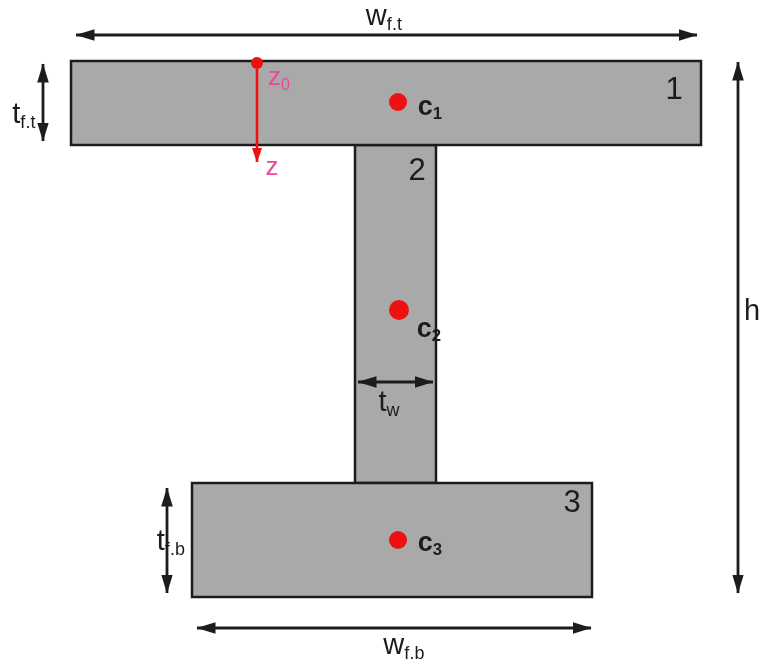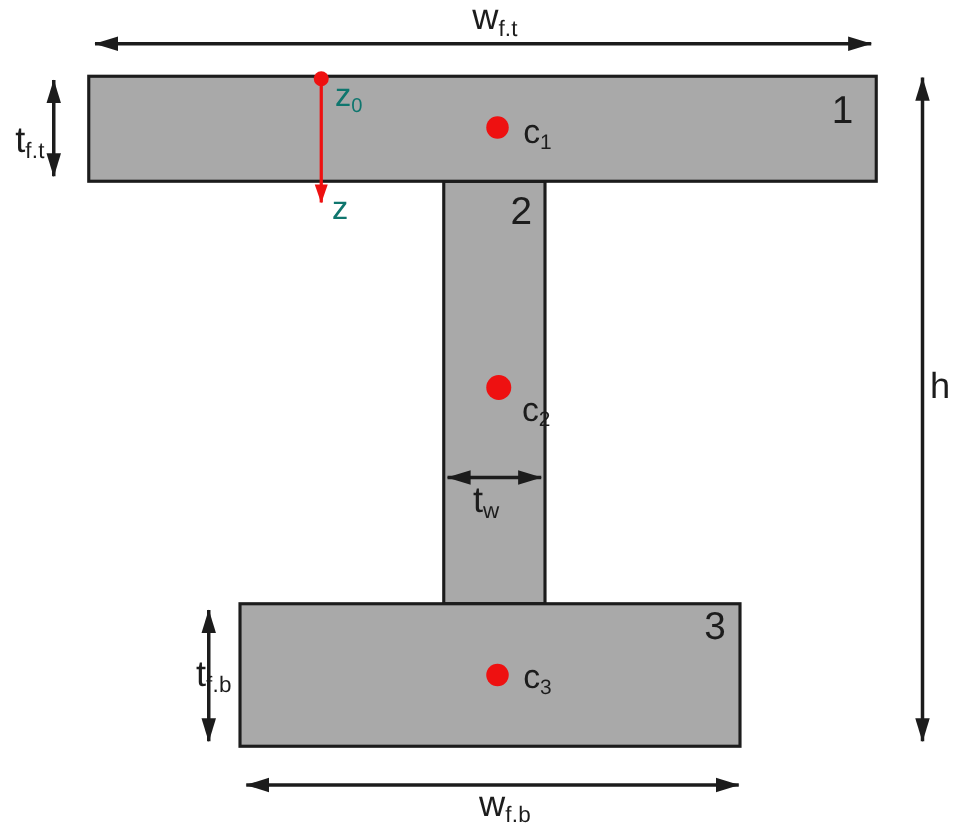--- a/index.html
+++ b/index.html
@@ -28,23 +28,23 @@
     line-height: 1;
     white-space: nowrap;
     user-select: none;
   }
   .lbl sub {
     font-size: 0.62em;
     line-height: 0;
     vertical-align: -0.28em;
     letter-spacing: 0.01em;
   }
-  .lbl.red { color: #0f766e; }
+  .lbl.red { color: #ec4899; }
   .lbl.part-number { font-size: 31px; }
-  .lbl.centroid-label { font-size: 27px; }
+  .lbl.centroid-label { font-size: 27px; font-weight: bold; }
   .lbl.axis-label { font-size: 26px; }
 </style>
 </head>
 <body>
 
 <div id="stage">
 
   <svg id="draw-layer" width="768" height="662" viewBox="0 0 768 662">
     <defs>
       <marker id="arrow-black" markerUnits="userSpaceOnUse" markerWidth="20" markerHeight="14" refX="18.5" refY="7" orient="auto-start-reverse">
@@ -67,21 +67,21 @@
     <line x1="197" y1="628" x2="591" y2="628" stroke="#1c1c1c" stroke-width="2.8" marker-start="url(#arrow-black)" marker-end="url(#arrow-black)"></line>
 
     <circle cx="257" cy="63" r="6" fill="#ee1111"></circle>
     <line x1="257" y1="63" x2="257" y2="162" stroke="#ee1111" stroke-width="2.6" marker-end="url(#arrow-red)"></line>
 
     <circle cx="398" cy="102" r="9" fill="#ee1111"></circle>
     <circle cx="399" cy="310" r="10" fill="#ee1111"></circle>
     <circle cx="398" cy="540" r="9" fill="#ee1111"></circle>
   </svg>
 
-  <div class="lbl" style="left:396px; top:15px;text-align:center;"><span>w</span><sub>f.t</sub></div>
+  <div class="lbl" style="left:384px; top:15px;text-align:center;"><span>w</span><sub>f.t</sub></div>
 
   <div class="lbl" style="left:24px; top:113px;"><span>t</span><sub>f.t</sub></div>
 
   <div class="lbl" style="left:752px; top:310px;"><span>h</span><sub></sub></div>
 
   <div class="lbl" style="left:389px; top:401px;"><span>t</span><sub>w</sub></div>
 
   <div class="lbl" style="left:146px; top:540px;margin-left:25px;"><span>t</span><sub>f.b</sub></div>
 
   <div class="lbl" style="left:404px; top:644px;"><span>w</span><sub>f.b</sub></div>

